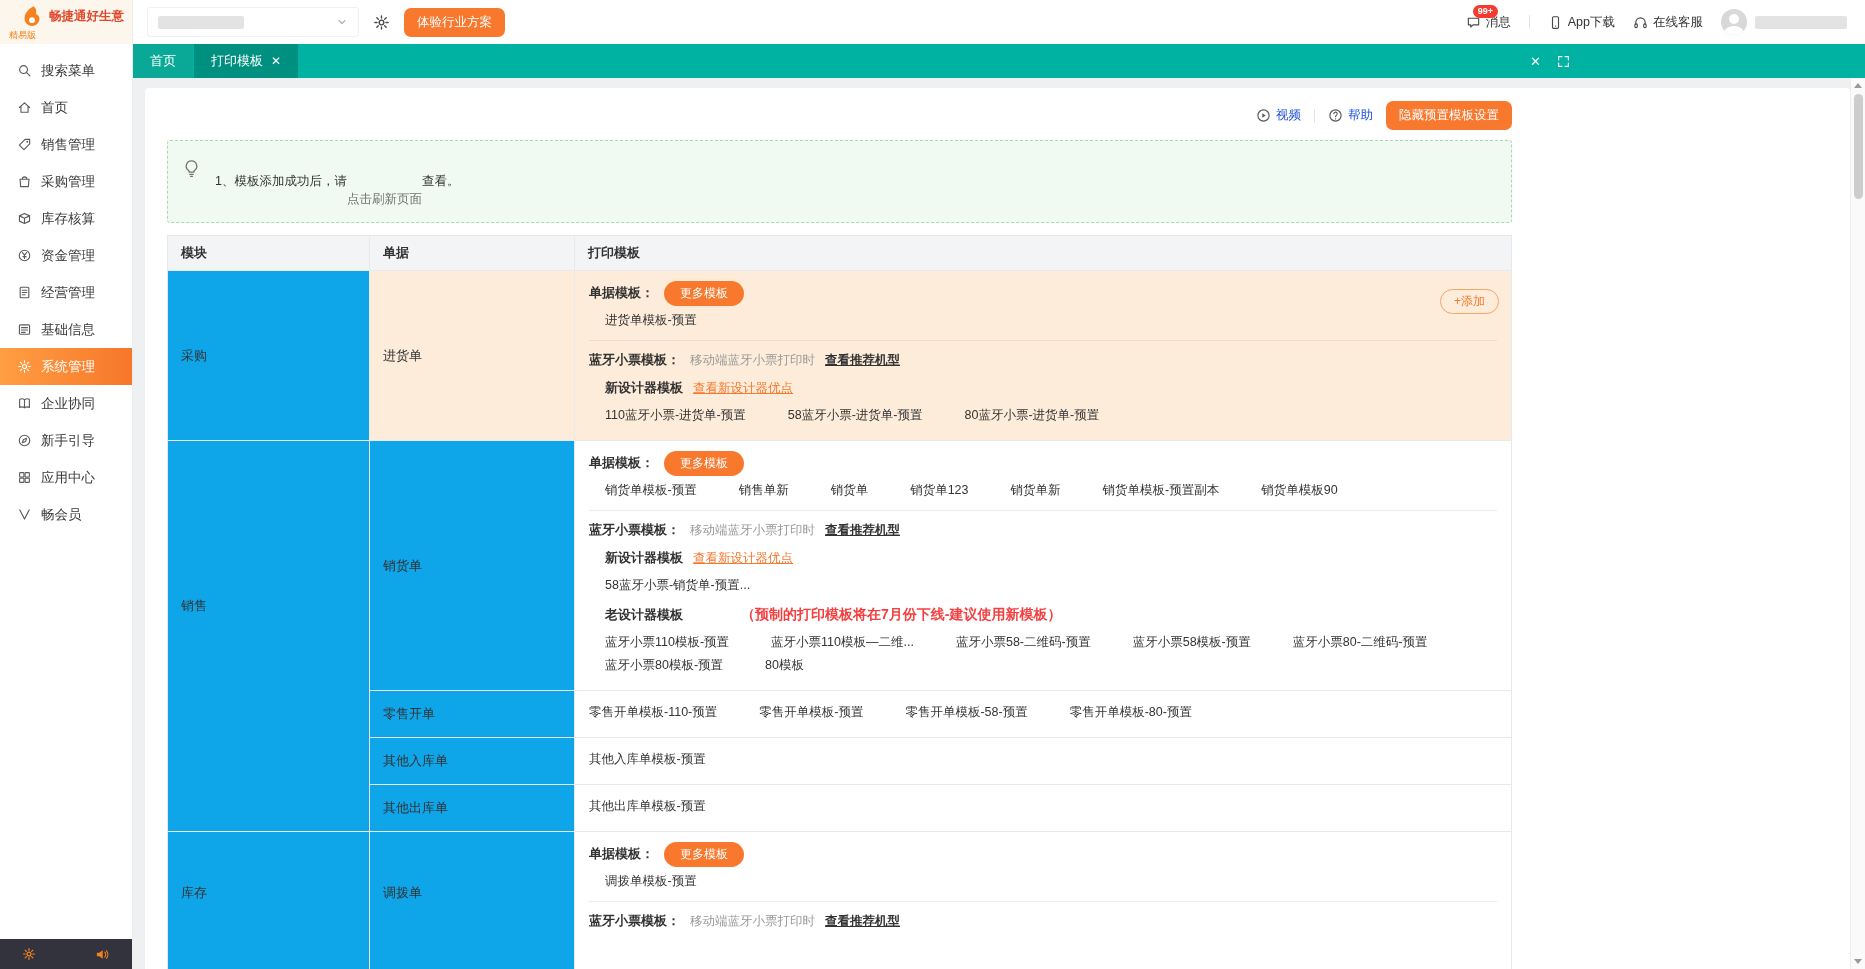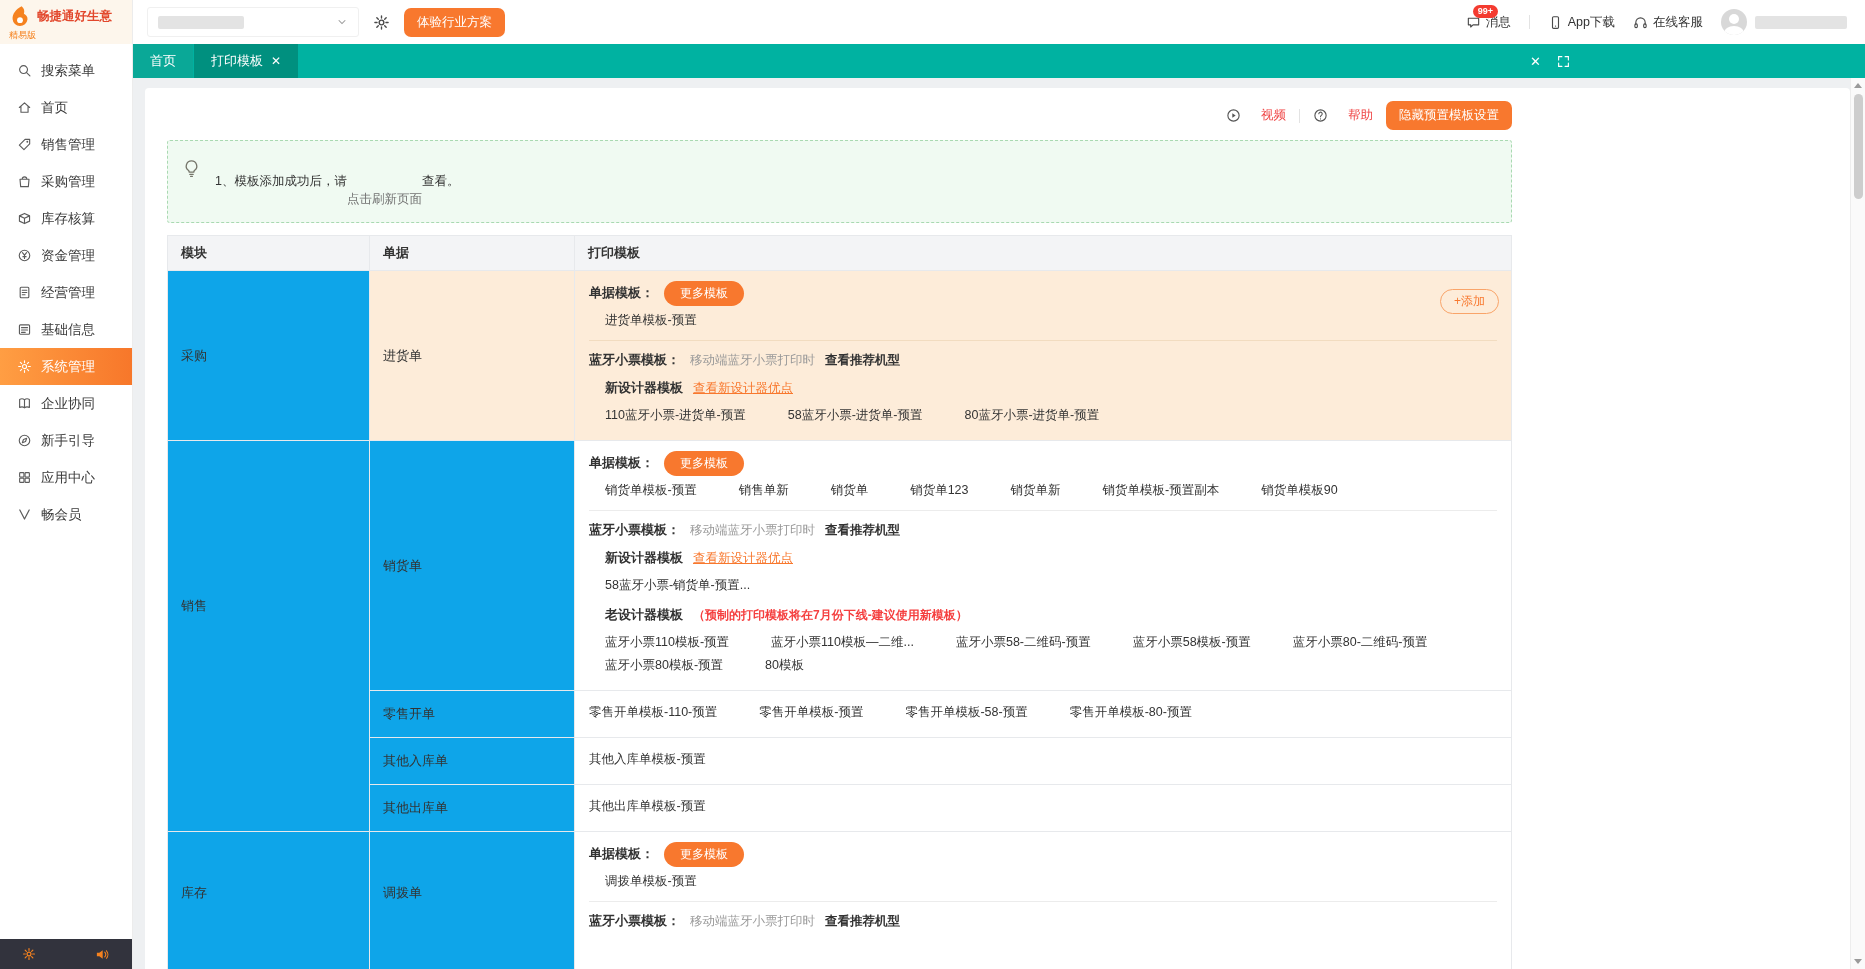--- a/index.html
+++ b/index.html
@@ -3,21 +3,21 @@
 <meta charset="utf-8">
 <style>
 *{margin:0;padding:0;box-sizing:border-box;}
 html,body{width:1865px;height:969px;}
 body{font-family:"Liberation Sans","DejaVu Sans",sans-serif;background:#eef0f2;overflow:hidden;position:relative;color:#333;}
 svg{display:block;}
 
 
 .sidebar{position:absolute;left:0;top:0;width:133px;height:100%;background:#fff;border-right:1px solid #ececec;z-index:5;}
 .logo{height:44px;background:#fdf6ec;padding:4px 8px 2px;display:flex;flex-direction:column;justify-content:center;}
-.logo-row{display:flex;align-items:center;gap:5px;}
+.logo-row{display:flex;align-items:center;gap:5px;justify-content:flex-end;}
 .logo-title{color:#e2472c;font-weight:bold;font-size:12.5px;white-space:nowrap;}
 .logo-badge{color:#f5821f;font-size:9px;margin-left:1px;}
 .side-menu{padding-top:8px;}
 .side-item{height:37px;display:flex;align-items:center;gap:9px;padding-left:17px;font-size:13.5px;color:#3a3a3a;cursor:pointer;}
 .side-item .s-icon{color:#5c5c5c;display:flex;flex:0 0 auto;}
 .side-item.active{background:linear-gradient(90deg,#ff9e43,#f7772a);color:#fff;}
 .side-item.active .s-icon{color:#fff;}
 .side-bottom{position:absolute;bottom:0;left:0;width:100%;height:30px;background:#32333d;display:flex;align-items:center;justify-content:space-between;padding:0 22px;}
 .side-bottom .b-icon{color:#f5821f;display:flex;cursor:pointer;}
 
@@ -44,43 +44,43 @@
 .tab + .tab{margin-left:1px;}
 .tab.active{background:#00907f;}
 .tab-close{font-size:12px;line-height:1;}
 .tab-actions{position:absolute;right:295px;top:0;height:100%;display:flex;align-items:center;gap:16px;color:#fff;}
 .tab-actions .ta{cursor:pointer;display:flex;font-size:13px;line-height:1;}
 
 
 .panel{position:absolute;left:145px;top:88px;width:1705px;bottom:0;background:#fff;border-radius:4px 4px 0 0;overflow:hidden;}
 .container{width:1345px;margin-left:22px;}
 .page-toolbar{display:flex;align-items:center;justify-content:flex-end;gap:13px;padding-top:13px;}
-.tb-link{display:flex;align-items:center;gap:20px;font-size:12.5px;color:#ef4444;cursor:pointer;}
+.tb-link{display:flex;align-items:center;gap:5px;font-size:12.5px;color:#1d4ed8;cursor:pointer;}
 .tb-link .t-icon{color:#555;display:flex;}
 .notice{margin-top:10px;background:#f0faf2;border:1px dashed #a9d9b1;border-radius:3px;padding:10px 14px;display:flex;gap:14px;align-items:flex-start;}
 .bulb{color:#75756a;padding-top:8px;flex:0 0 auto;}
 .n-line{font-size:12.5px;color:#333;line-height:25px;display:flex;align-items:center;flex-wrap:wrap;}
 .orange-link{color:#737373;cursor:pointer;text-decoration:none;margin-top:36px;}
 .n-line .btn-orange{margin-left:10px;padding:4px 11px;font-size:12px;}
 
 
 .tpl-table{margin-top:12px;border-collapse:collapse;width:100%;table-layout:fixed;}
 .tpl-table th,.tpl-table td{border:1px solid #e7e9ec;}
 .tpl-table th{background:#f3f4f6;font-size:13px;font-weight:bold;text-align:left;padding:8px 13px;color:#333;}
 td.mod,td.doc{font-size:13px;padding:10px 13px;vertical-align:middle;background:#0ea5e9;color:#333;}
 td.mod.raise,td.doc.raise{padding-bottom:150px;}
 td.mod.raise-sm{padding-bottom:70px;}
 td.tpl{padding:8px 14px 9px;vertical-align:top;position:relative;background:#fff;}
 tr.hl td.doc,tr.hl td.tpl{background:#fdecd9;}
 .sec-head{display:flex;align-items:center;gap:10px;min-height:28px;font-size:12.5px;flex-wrap:wrap;}
 .b{font-weight:bold;color:#333;font-size:13px;}
 .hint{color:#999;}
-.dark-link{color:#333;font-weight:bold;cursor:pointer;font-size:12.5px;}
+.dark-link{color:#333;font-weight:bold;text-decoration:underline;cursor:pointer;font-size:12.5px;}
 .orange-ul{color:#f8782e;text-decoration:underline;cursor:pointer;font-size:12.5px;}
-.red{color:#f53f3f;font-weight:bold;font-size:12px;}
+.red{color:#f53f3f;font-weight:bold;font-size:14px;margin-left:48px;}
 .chips{display:flex;flex-wrap:wrap;column-gap:42px;row-gap:6px;padding:5px 0 7px;font-size:12.5px;}
 .chip{color:#333;cursor:pointer;white-space:nowrap;}
 .indent{padding-left:16px;}
 .hdiv{border-top:1px solid #ececec;margin:4px 0 5px;}
 tr.hl .hdiv{border-color:#f2dcc0;}
 .btn-orange.xs{padding:4px 16px;border-radius:13px;font-size:12px;}
 .add-pill{position:absolute;top:18px;right:12px;border:1px solid #f9a469;color:#f8782e;background:transparent;border-radius:13px;padding:3px 13px;font-size:12px;cursor:pointer;font-family:inherit;}
 .tail-space{height:150px;}
 
 

